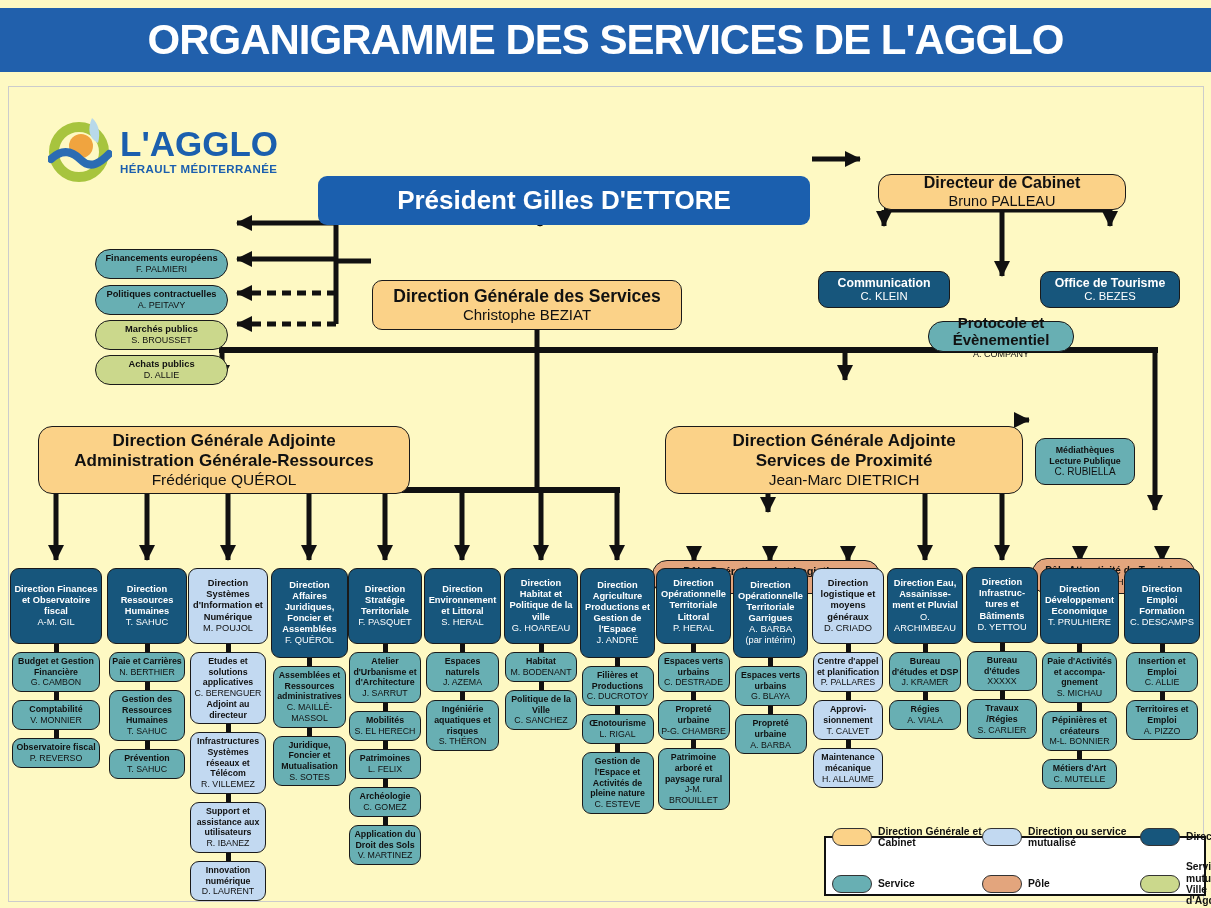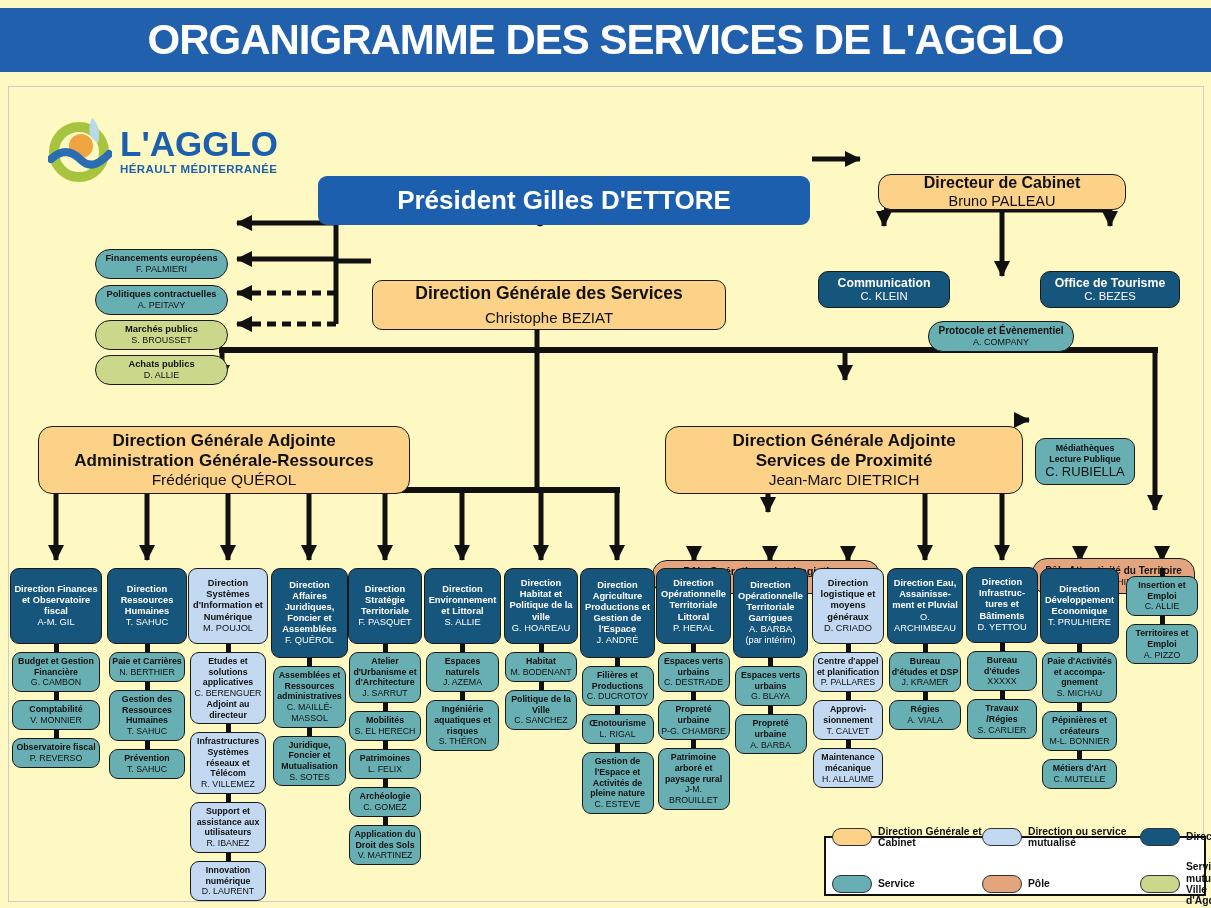--- a/index.html
+++ b/index.html
@@ -128,62 +128,62 @@
     <span class="t" style="font-size:12.3px;">Communication</span>
     <span style="font-size:11.3px;">C. KLEIN</span>
   </div>
 
   <div class="bx dark" style="left:1040px;top:231px;width:140px;height:37px;">
     <span class="t" style="font-size:12.3px;">Office de Tourisme</span>
     <span style="font-size:11.3px;">C. BEZES</span>
   </div>
 
   <div class="bx teal pillr" style="left:928px;top:281px;width:146px;height:31px;">
-    <span class="t" style="font-size:10px;">Protocole et Évènementiel</span>
+    <span class="t" style="font-size:15px;">Protocole et Évènementiel</span>
     <span style="font-size:9px;">A. COMPANY</span>
   </div>
 
   <div class="bx teal pillr" style="left:95px;top:209px;width:133px;height:30px;">
     <span class="t" style="font-size:9.3px;">Financements européens</span>
     <span style="font-size:9px;">F. PALMIERI</span>
   </div>
   <div class="bx teal pillr" style="left:95px;top:245px;width:133px;height:30px;">
     <span class="t" style="font-size:9.3px;">Politiques contractuelles</span>
     <span style="font-size:9px;">A. PEITAVY</span>
   </div>
   <div class="bx green pillr" style="left:95px;top:280px;width:133px;height:30px;">
     <span class="t" style="font-size:9.3px;">Marchés publics</span>
     <span style="font-size:9px;">S. BROUSSET</span>
   </div>
   <div class="bx green pillr" style="left:95px;top:315px;width:133px;height:30px;">
     <span class="t" style="font-size:9.3px;">Achats publics</span>
     <span style="font-size:9px;">D. ALLIE</span>
   </div>
 
-  <div class="bx yellow" style="left:372px;top:240px;width:354px;height:50px;justify-content:space-between;">
+  <div class="bx yellow" style="left:372px;top:240px;width:310px;height:50px;">
     <span class="t" style="font-size:17.5px;">Direction Générale des Services</span>
     <span style="font-size:15px;">Christophe BEZIAT</span>
   </div>
 
   <div class="bx yellow" style="left:38px;top:386px;width:372px;height:68px;border-radius:14px;">
     <span class="t" style="font-size:17px;">Direction Générale Adjointe</span>
     <span class="t" style="font-size:17px;">Administration Générale-Ressources</span>
     <span style="font-size:15.5px;">Frédérique QUÉROL</span>
   </div>
 
   <div class="bx yellow" style="left:665px;top:386px;width:358px;height:68px;border-radius:14px;">
     <span class="t" style="font-size:17px;">Direction Générale Adjointe</span>
     <span class="t" style="font-size:17px;">Services de Proximité</span>
     <span style="font-size:15.5px;">Jean-Marc DIETRICH</span>
   </div>
 
   <div class="bx teal" style="left:1035px;top:398px;width:100px;height:47px;">
     <span class="t" style="font-size:8.8px;">Médiathèques</span>
     <span class="t" style="font-size:8.8px;">Lecture Publique</span>
-    <span style="font-size:13px;">C. RUBIELLA</span>
+    <span style="font-size:10px;">C. RUBIELLA</span>
   </div>
 
   <div class="bx salmon pillr" style="left:652px;top:520px;width:228px;height:34px;">
     <span class="t" style="font-size:11px;">Pôle Opérationnel et Logistique</span>
     <span style="font-size:10px;">XXXXXXXXX</span>
   </div>
   <div class="bx salmon pillr" style="left:1032px;top:518px;width:163px;height:36px;">
     <span class="t" style="font-size:10px;">Pôle Attractivité du Territoire</span>
     <span style="font-size:9.5px;">T. PRULHIERE</span>
   </div>
@@ -305,21 +305,21 @@
     <div class="link"></div>
     <div class="sub teal">
       <span class="t">Application du Droit des Sols</span>
       <span>V. MARTINEZ</span>
     </div>
   </div>
 
   <div class="col" style="left:424px;top:568px;width:77px;">
     <div class="head dark">
       <span class="t">Direction Environnement et Littoral</span>
-      <span>S. ALLIE</span>
+      <span>S. HERAL</span>
     </div>
     <div class="link"></div>
     <div class="sub teal">
       <span class="t">Espaces naturels</span>
       <span>J. AZEMA</span>
     </div>
     <div class="link"></div>
     <div class="sub teal">
       <span class="t">Ingéniérie aquatiques et risques</span>
       <span>S. THÉRON</span>
@@ -477,20 +477,24 @@
       <span>M-L. BONNIER</span>
     </div>
     <div class="link"></div>
     <div class="sub teal">
       <span class="t">Métiers d'Art</span>
       <span>C. MUTELLE</span>
     </div>
   </div>
 
   <div class="col" style="left:1124px;top:568px;width:76px;">
+    <div class="head dark">
+      <span class="t">Direction Emploi Formation</span>
+      <span>C. DESCAMPS</span>
+    </div>
     <div class="link"></div>
     <div class="sub teal">
       <span class="t">Insertion et Emploi</span>
       <span>C. ALLIE</span>
     </div>
     <div class="link"></div>
     <div class="sub teal">
       <span class="t">Territoires et Emploi</span>
       <span>A. PIZZO</span>
     </div>

